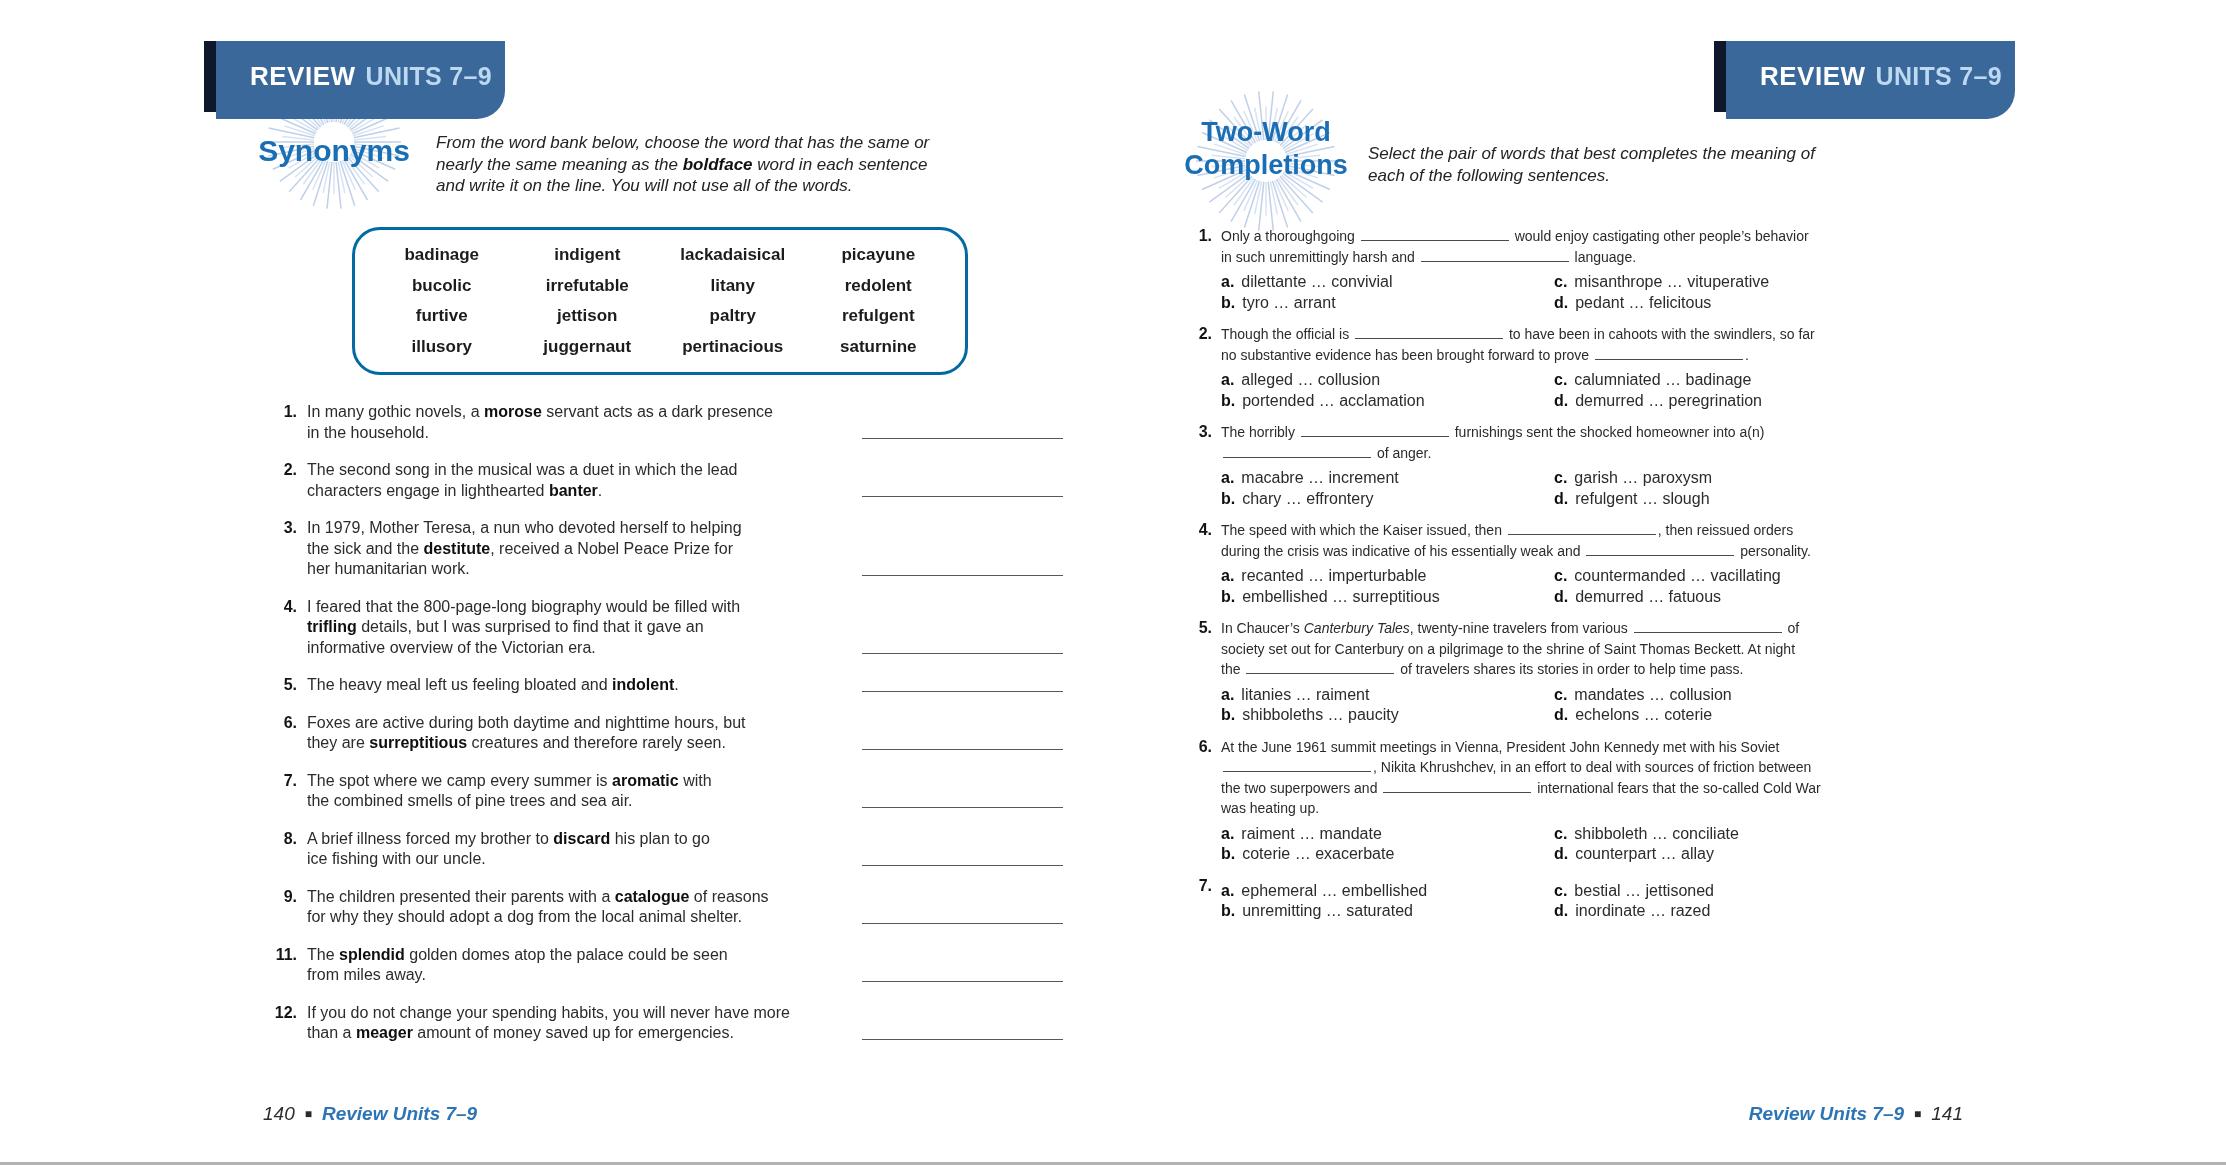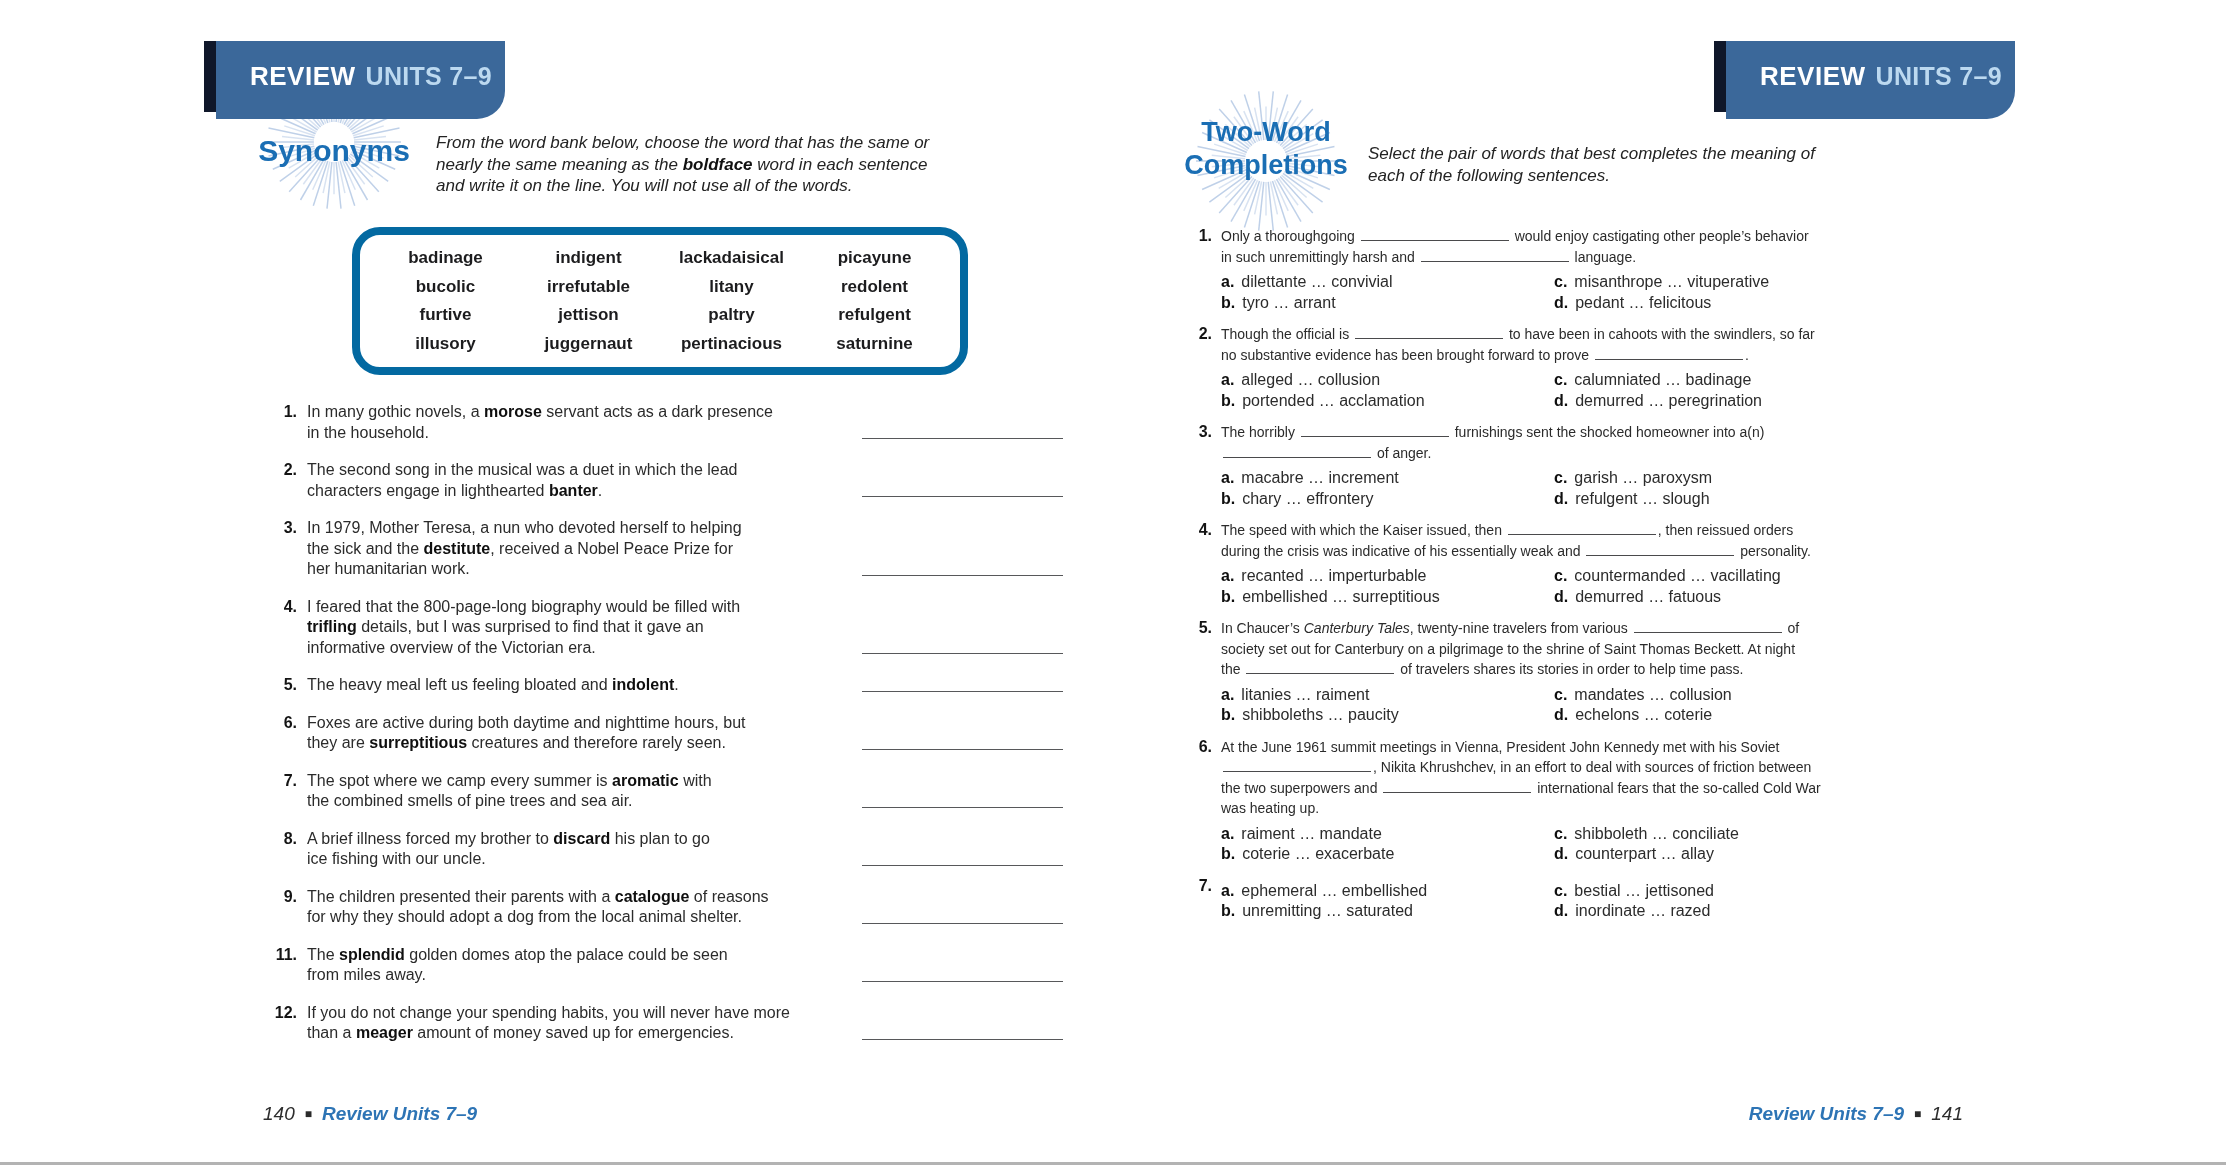--- a/index.html
+++ b/index.html
@@ -39,21 +39,21 @@
   
   .instr{
     position:absolute;font-style:italic;font-size:17px;line-height:21.5px;color:#232323;
   }
   #instr-left{left:436px;top:115px;width:560px;}
   #instr-right{left:1368px;top:126px;width:520px;}
   .instr b{color:#111;}
   
   #word-bank{
     position:absolute;left:352px;top:227px;width:616px;height:148px;
-    border:8px solid #0369a1;border-radius:28px;box-sizing:border-box;
+    border:3px solid #0369a1;border-radius:28px;box-sizing:border-box;
     display:grid;grid-template-columns:repeat(4,1fr);
     align-content:space-evenly;justify-items:center;padding:4px 14px;
   }
   .wb-word{font-weight:bold;font-size:17px;color:#1c1c1e;}
   
   #syn-list{position:absolute;left:263px;top:402px;width:800px;}
   .s-item{display:flex;align-items:flex-end;margin-bottom:17px;}
   .s-num{flex:0 0 34px;text-align:right;font-weight:bold;font-size:16px;line-height:20.5px;color:#141414;align-self:flex-start;}
   .s-text{margin-left:10px;width:578px;font-size:16px;line-height:20.5px;color:#2b2b2b;white-space:pre;}
   .s-text b, .q-text b{color:#0f0f0f;}

